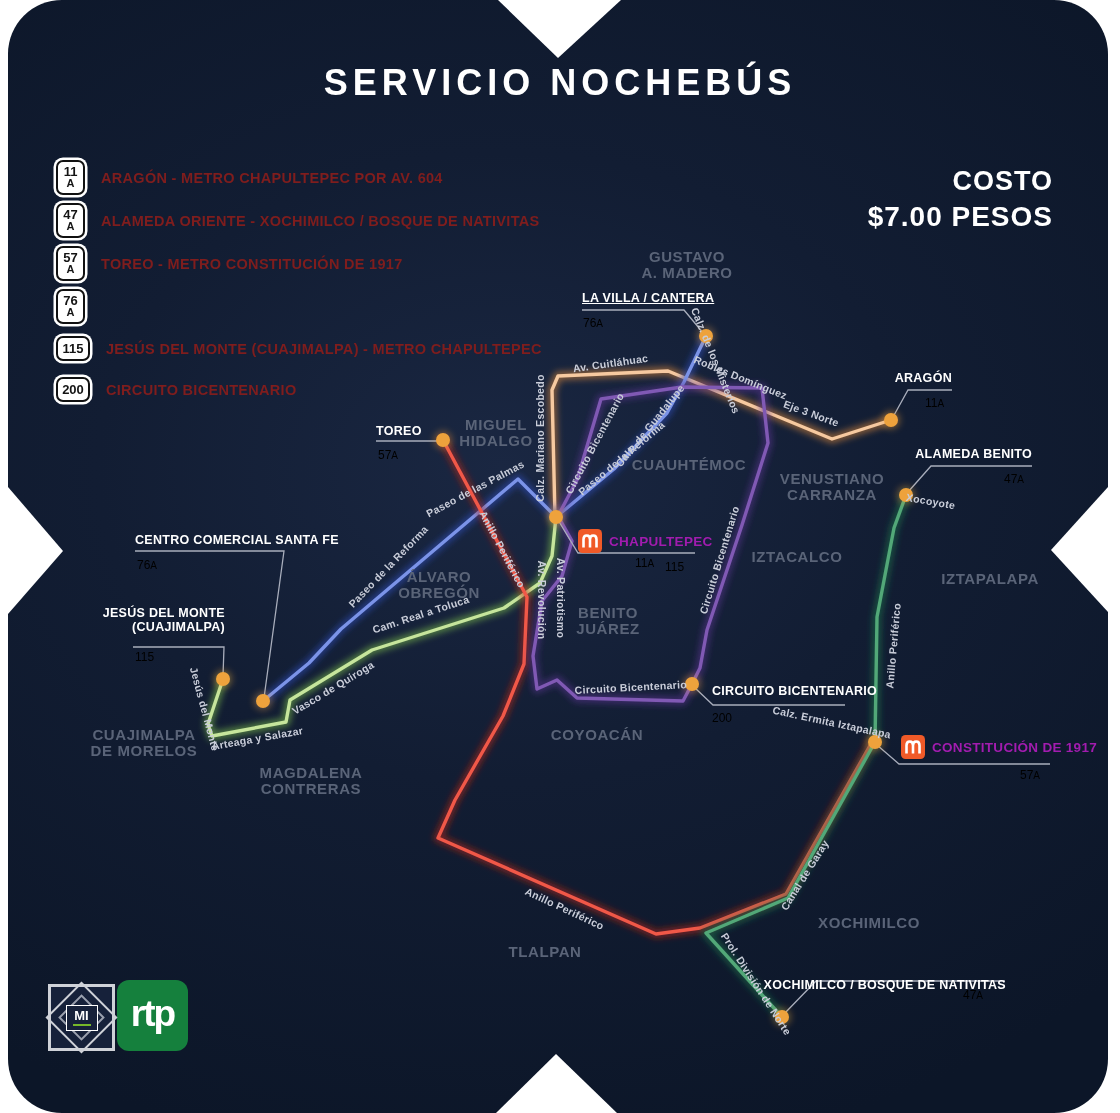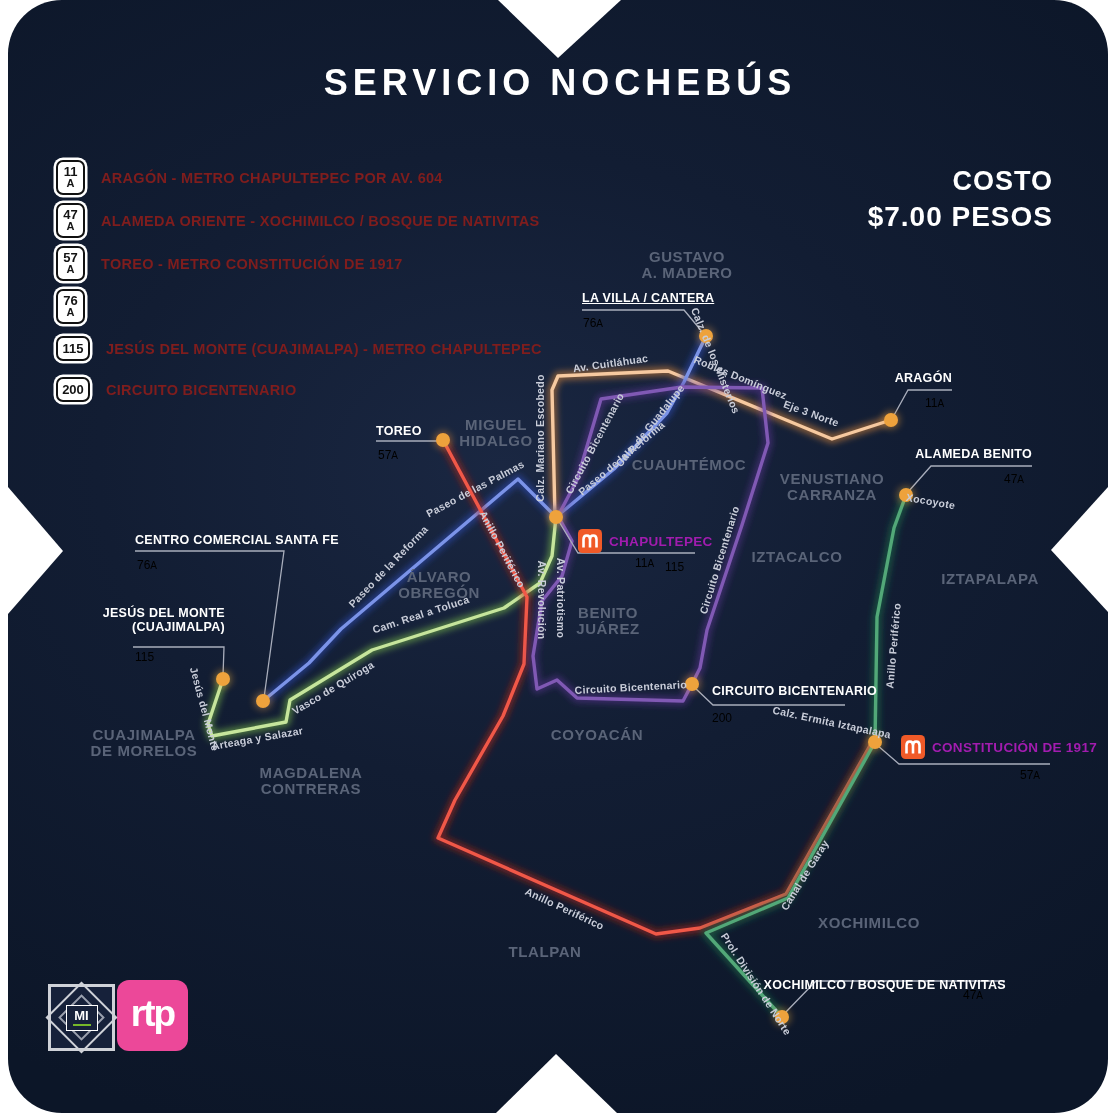--- a/index.html
+++ b/index.html
@@ -39,21 +39,21 @@
 
   .logos{position:absolute;left:48px;top:980px;display:flex;gap:2px;align-items:flex-end;}
   .mi{width:67px;height:67px;background:#16213a;border:3px solid #cfd2d8;box-sizing:border-box;position:relative;}
   .mi .d1,.mi .d2{position:absolute;border:2px solid #cfd2d8;transform:rotate(45deg);}
   .mi .d1{inset:5px;}
   .mi .d2{inset:14px;border-color:#9aa0ae;}
   .mi-core{position:absolute;left:50%;top:50%;transform:translate(-50%,-50%);width:30px;height:24px;
     background:#16213a;border:1.5px solid #fff;display:flex;flex-direction:column;align-items:center;justify-content:center;}
   .mi-core .mi-txt{color:#fff;font-weight:800;font-size:13px;line-height:1;}
   .mi-core .mi-bar{width:18px;height:2.5px;background:#76b82a;margin-top:2px;}
-  .rtp{width:71px;height:71px;background:#ec4899;border-radius:12px;display:flex;align-items:center;justify-content:center;
+  .rtp{width:71px;height:71px;background:#15803d;border-radius:12px;display:flex;align-items:center;justify-content:center;
     color:#fff;font-weight:800;font-size:37px;letter-spacing:-2px;padding-bottom:4px;box-sizing:border-box;}
 </style>
 </head>
 <body>
 
 <div id="stage">
   <div id="card"></div>
 
   <svg id="map-svg" width="1120" height="1113" viewBox="0 0 1120 1113">
       <defs>

